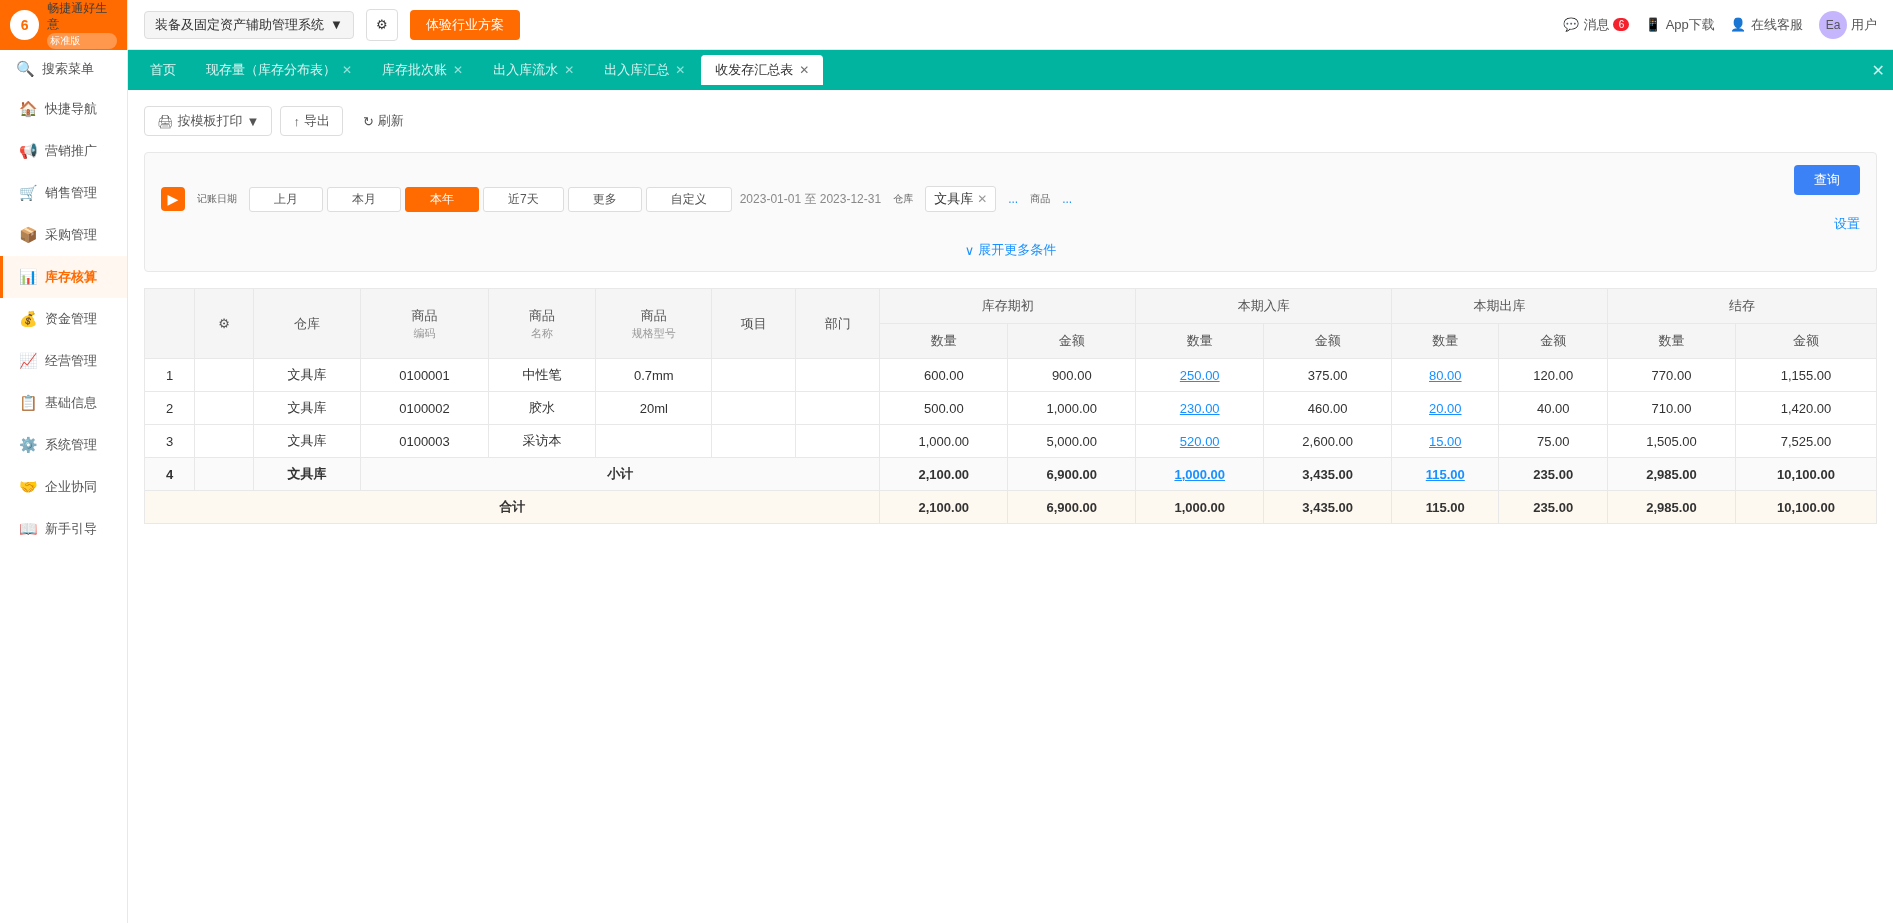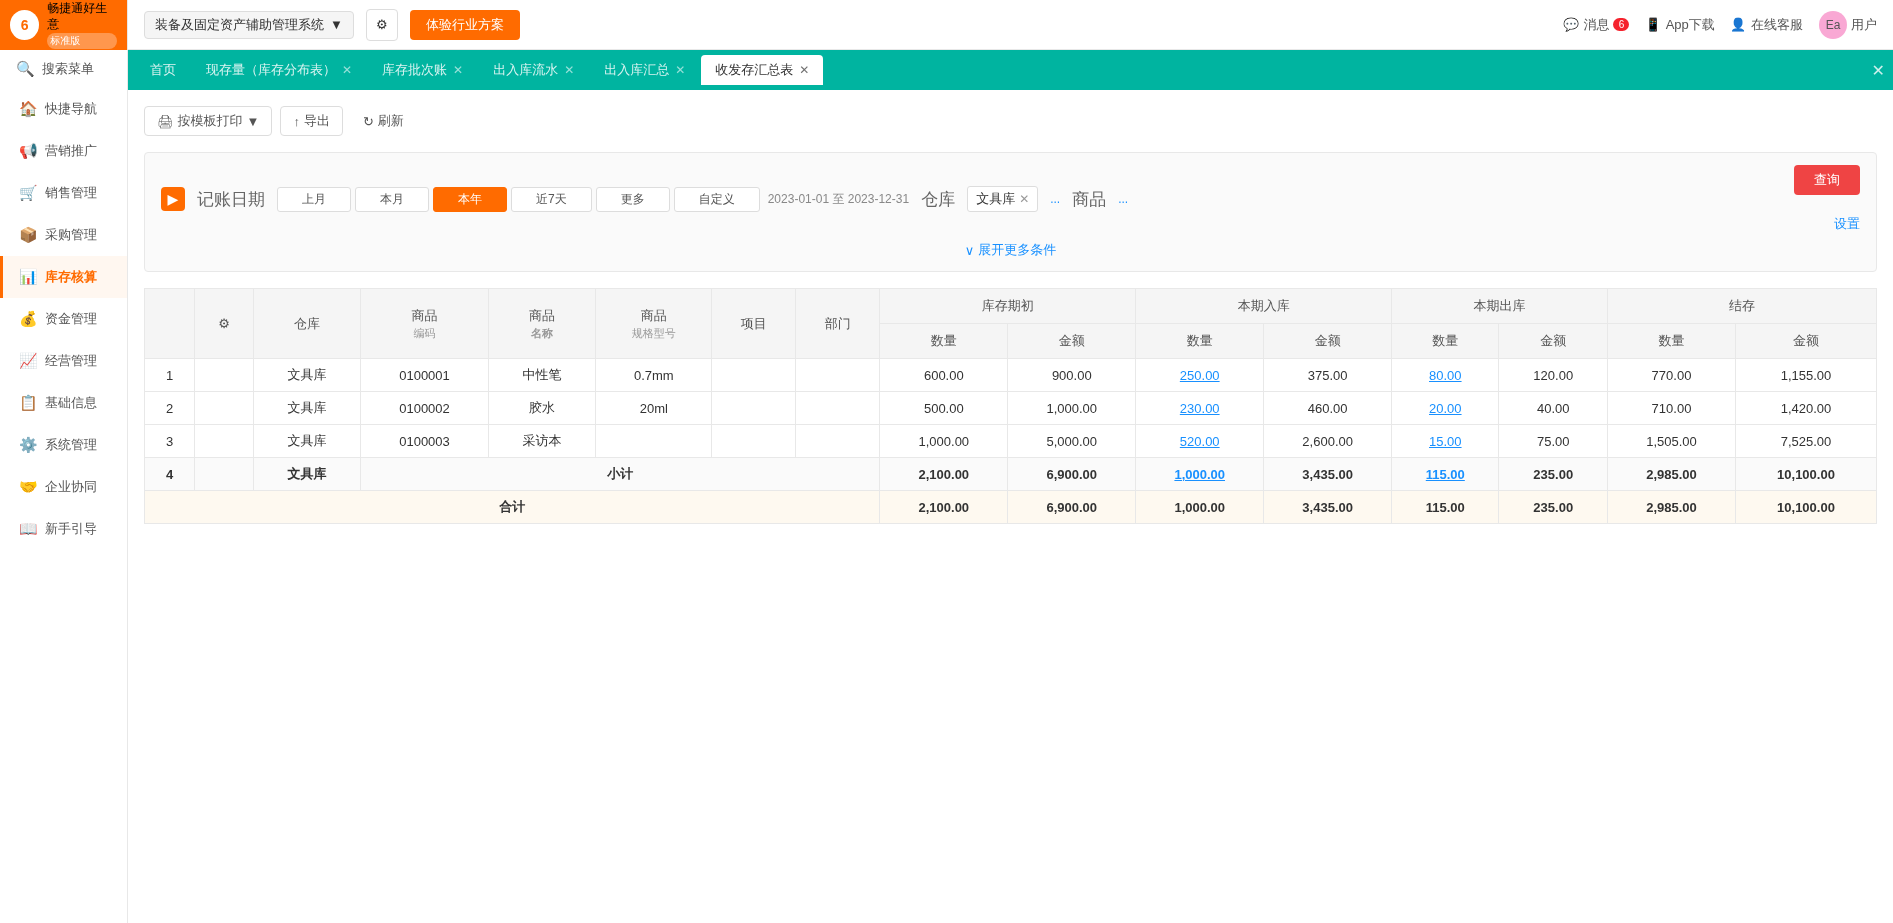--- a/index.html
+++ b/index.html
@@ -2,39 +2,39 @@
 <html><head>
   <meta charset="utf-8">
   <style>
     * { box-sizing: border-box; margin: 0; padding: 0; }
     body { font-family: 'Microsoft YaHei', Arial, sans-serif; font-size: 13px; background: #f0f2f5; color: #333; display: flex; height: 923px; overflow: hidden; }
 
     
     .sidebar { width: 128px; background: #fff; display: flex; flex-direction: column; border-right: 1px solid #e8e8e8; flex-shrink: 0; }
     .sidebar-logo { background: #ff6b00; height: 50px; display: flex; align-items: center; padding: 8px 10px; gap: 8px; }
     .sidebar-logo-icon { width: 30px; height: 30px; background: #fff; border-radius: 50%; display: flex; align-items: center; justify-content: center; color: #ff6b00; font-weight: bold; font-size: 14px; }
-    .sidebar-logo-text { color: #000000; font-size: 12px; line-height: 1.3; }
+    .sidebar-logo-text { color: #404040; font-size: 12px; line-height: 1.3; }
     .sidebar-logo-badge { color: #fff; font-size: 10px; background: rgba(255,255,255,0.3); border-radius: 8px; padding: 1px 3px; }
     .sidebar-item { display: flex; align-items: center; gap: 8px; padding: 12px 16px; cursor: pointer; color: #555; font-size: 13px; border-left: 3px solid transparent; }
     .sidebar-item.active { background: #fff7f0; color: #ff6b00; border-left: 3px solid #ff6b00; font-weight: bold; }
     .sidebar-item-icon { font-size: 15px; width: 18px; text-align: center; }
     .sidebar-search { display: flex; align-items: center; gap: 8px; padding: 10px 16px; color: #555; cursor: pointer; font-size: 13px; }
 
     
     .main { flex: 1; display: flex; flex-direction: column; overflow: hidden; justify-content: flex-end; }
 
     
     .topbar { height: 50px; background: #fff; display: flex; align-items: center; padding: 0 16px; border-bottom: 1px solid #e8e8e8; gap: 12px; }
     .topbar-system-selector { display: flex; align-items: center; gap: 6px; background: #f5f5f5; border: 1px solid #ddd; border-radius: 4px; padding: 4px 10px; cursor: pointer; font-size: 13px; }
     .topbar-config-btn { width: 32px; height: 32px; border: 1px solid #ddd; border-radius: 4px; display: flex; align-items: center; justify-content: center; cursor: pointer; background: #fff; }
     .topbar-trial-btn { background: #ff6b00; color: #fff; border: none; border-radius: 4px; padding: 6px 16px; cursor: pointer; font-size: 13px; }
     .topbar-right { margin-left: auto; display: flex; align-items: center; gap: 16px; }
     .topbar-right-item { display: flex; align-items: center; gap: 4px; cursor: pointer; color: #555; font-size: 13px; }
     .badge { background: #f5222d; color: #fff; border-radius: 8px; padding: 1px 5px; font-size: 10px; min-width: 16px; text-align: center; }
-    .user-avatar { width: 28px; height: 28px; background: #f9a8d4; border-radius: 50%; display: flex; align-items: center; justify-content: center; font-size: 12px; }
+    .user-avatar { width: 28px; height: 28px; background: #c4b5fd; border-radius: 50%; display: flex; align-items: center; justify-content: center; font-size: 12px; }
 
     
     .tabbar { height: 40px; background: #00b4a0; display: flex; align-items: center; padding: 0 8px; gap: 2px; }
     .tab { display: flex; align-items: center; gap: 6px; padding: 6px 14px; border-radius: 4px 4px 0 0; cursor: pointer; font-size: 13px; color: rgba(255,255,255,0.85); background: transparent; }
     .tab.active { background: #fff; color: #333; }
     .tab-close { font-size: 12px; opacity: 0.7; }
     .tabbar-close-all { margin-left: auto; color: #fff; cursor: pointer; font-size: 16px; opacity: 0.8; }
 
     
     .content { flex: 1; overflow: auto; background: #fff; }
@@ -43,29 +43,29 @@
     
     .page-title { font-size: 16px; font-weight: bold; color: #333; margin-bottom: 16px; display: flex; align-items: center; justify-content: space-between; }
     .page-actions { display: flex; align-items: center; gap: 8px; }
     .action-btn { display: flex; align-items: center; gap: 4px; padding: 5px 12px; border: 1px solid #ddd; border-radius: 4px; background: #fff; cursor: pointer; font-size: 13px; color: #555; }
     .refresh-btn { display: flex; align-items: center; gap: 4px; padding: 5px 12px; border: none; background: transparent; cursor: pointer; font-size: 13px; color: #555; }
 
     
     .filter-bar { background: #fafafa; border: 1px solid #e8e8e8; border-radius: 4px; padding: 12px 16px; margin-bottom: 16px; }
     .filter-row { display: flex; align-items: center; gap: 12px; flex-wrap: wrap; }
     .filter-expand-btn { width: 24px; height: 24px; background: #ff6b00; color: #fff; border: none; border-radius: 4px; cursor: pointer; display: flex; align-items: center; justify-content: center; font-size: 14px; flex-shrink: 0; }
-    .filter-label { color: #666; font-size: 17px; white-space: nowrap; }
+    .filter-label { color: #666; font-size: 10px; white-space: nowrap; }
     .date-filter-group { display: flex; align-items: center; gap: 4px; }
     .date-btn { padding: 3px 24px; border: 1px solid #ddd; border-radius: 3px; cursor: pointer; font-size: 12px; background: #fff; color: #555; }
     .date-btn.active { background: #ff6b00; color: #fff; border-color: #ff6b00; }
     .date-range { font-size: 12px; color: #888; margin-left: 4px; }
     .warehouse-tag { display: flex; align-items: center; gap: 4px; background: #fff; border: 1px solid #ddd; border-radius: 3px; padding: 3px 8px; font-size: 13px; }
     .tag-close { cursor: pointer; color: #999; font-size: 12px; }
     .more-btn { color: #1890ff; cursor: pointer; font-size: 12px; }
-    .query-btn { background: #ef4444; color: #fff; border: none; border-radius: 4px; padding: 6px 20px; cursor: pointer; font-size: 13px; }
+    .query-btn { background: #3b82f6; color: #fff; border: none; border-radius: 4px; padding: 6px 20px; cursor: pointer; font-size: 13px; }
     .settings-link { color: #1890ff; cursor: pointer; font-size: 13px; text-align: right; margin-top: 16px; }
     .expand-row { display: flex; align-items: center; justify-content: center; margin-top: 8px; }
     .expand-link { color: #1890ff; cursor: pointer; font-size: 13px; display: flex; align-items: center; gap: 4px; }
 
     
     .data-table { width: 100%; border-collapse: collapse; font-size: 13px; }
     .data-table th { background: #f5f5f5; border: 1px solid #e8e8e8; padding: 8px 10px; text-align: center; color: #555; font-weight: 500; white-space: nowrap; }
     .data-table td { border: 1px solid #e8e8e8; padding: 7px 10px; text-align: center; color: #333; }
     .data-table .subtotal-row td { background: #fafafa; font-weight: bold; }
     .data-table .subtotal-row td:first-child { text-align: center; }
@@ -253,21 +253,21 @@
         </div>
       </div>
 
       <table class="data-table">
         <thead>
           <tr>
             <th rowspan="2"></th>
             <th rowspan="2" class="settings-icon-cell">⚙</th>
             <th rowspan="2">仓库</th>
             <th rowspan="2">商品<br><span style="font-weight:normal;font-size:11px;color:#999">编码</span></th>
-            <th rowspan="2">商品<br><span style="font-weight:bold;font-size:11px;color:#999">名称</span></th>
+            <th rowspan="2">商品<br><span style="font-weight:normal;font-size:11px;color:#999">名称</span></th>
             <th rowspan="2">商品<br><span style="font-weight:normal;font-size:11px;color:#999">规格型号</span></th>
             <th rowspan="2">项目</th>
             <th rowspan="2">部门</th>
             <th colspan="2" class="th-group">库存期初</th>
             <th colspan="2" class="th-group">本期入库</th>
             <th colspan="2" class="th-group">本期出库</th>
             <th colspan="2" class="th-group">结存</th>
           </tr>
           <tr>
             <th>数量</th>

